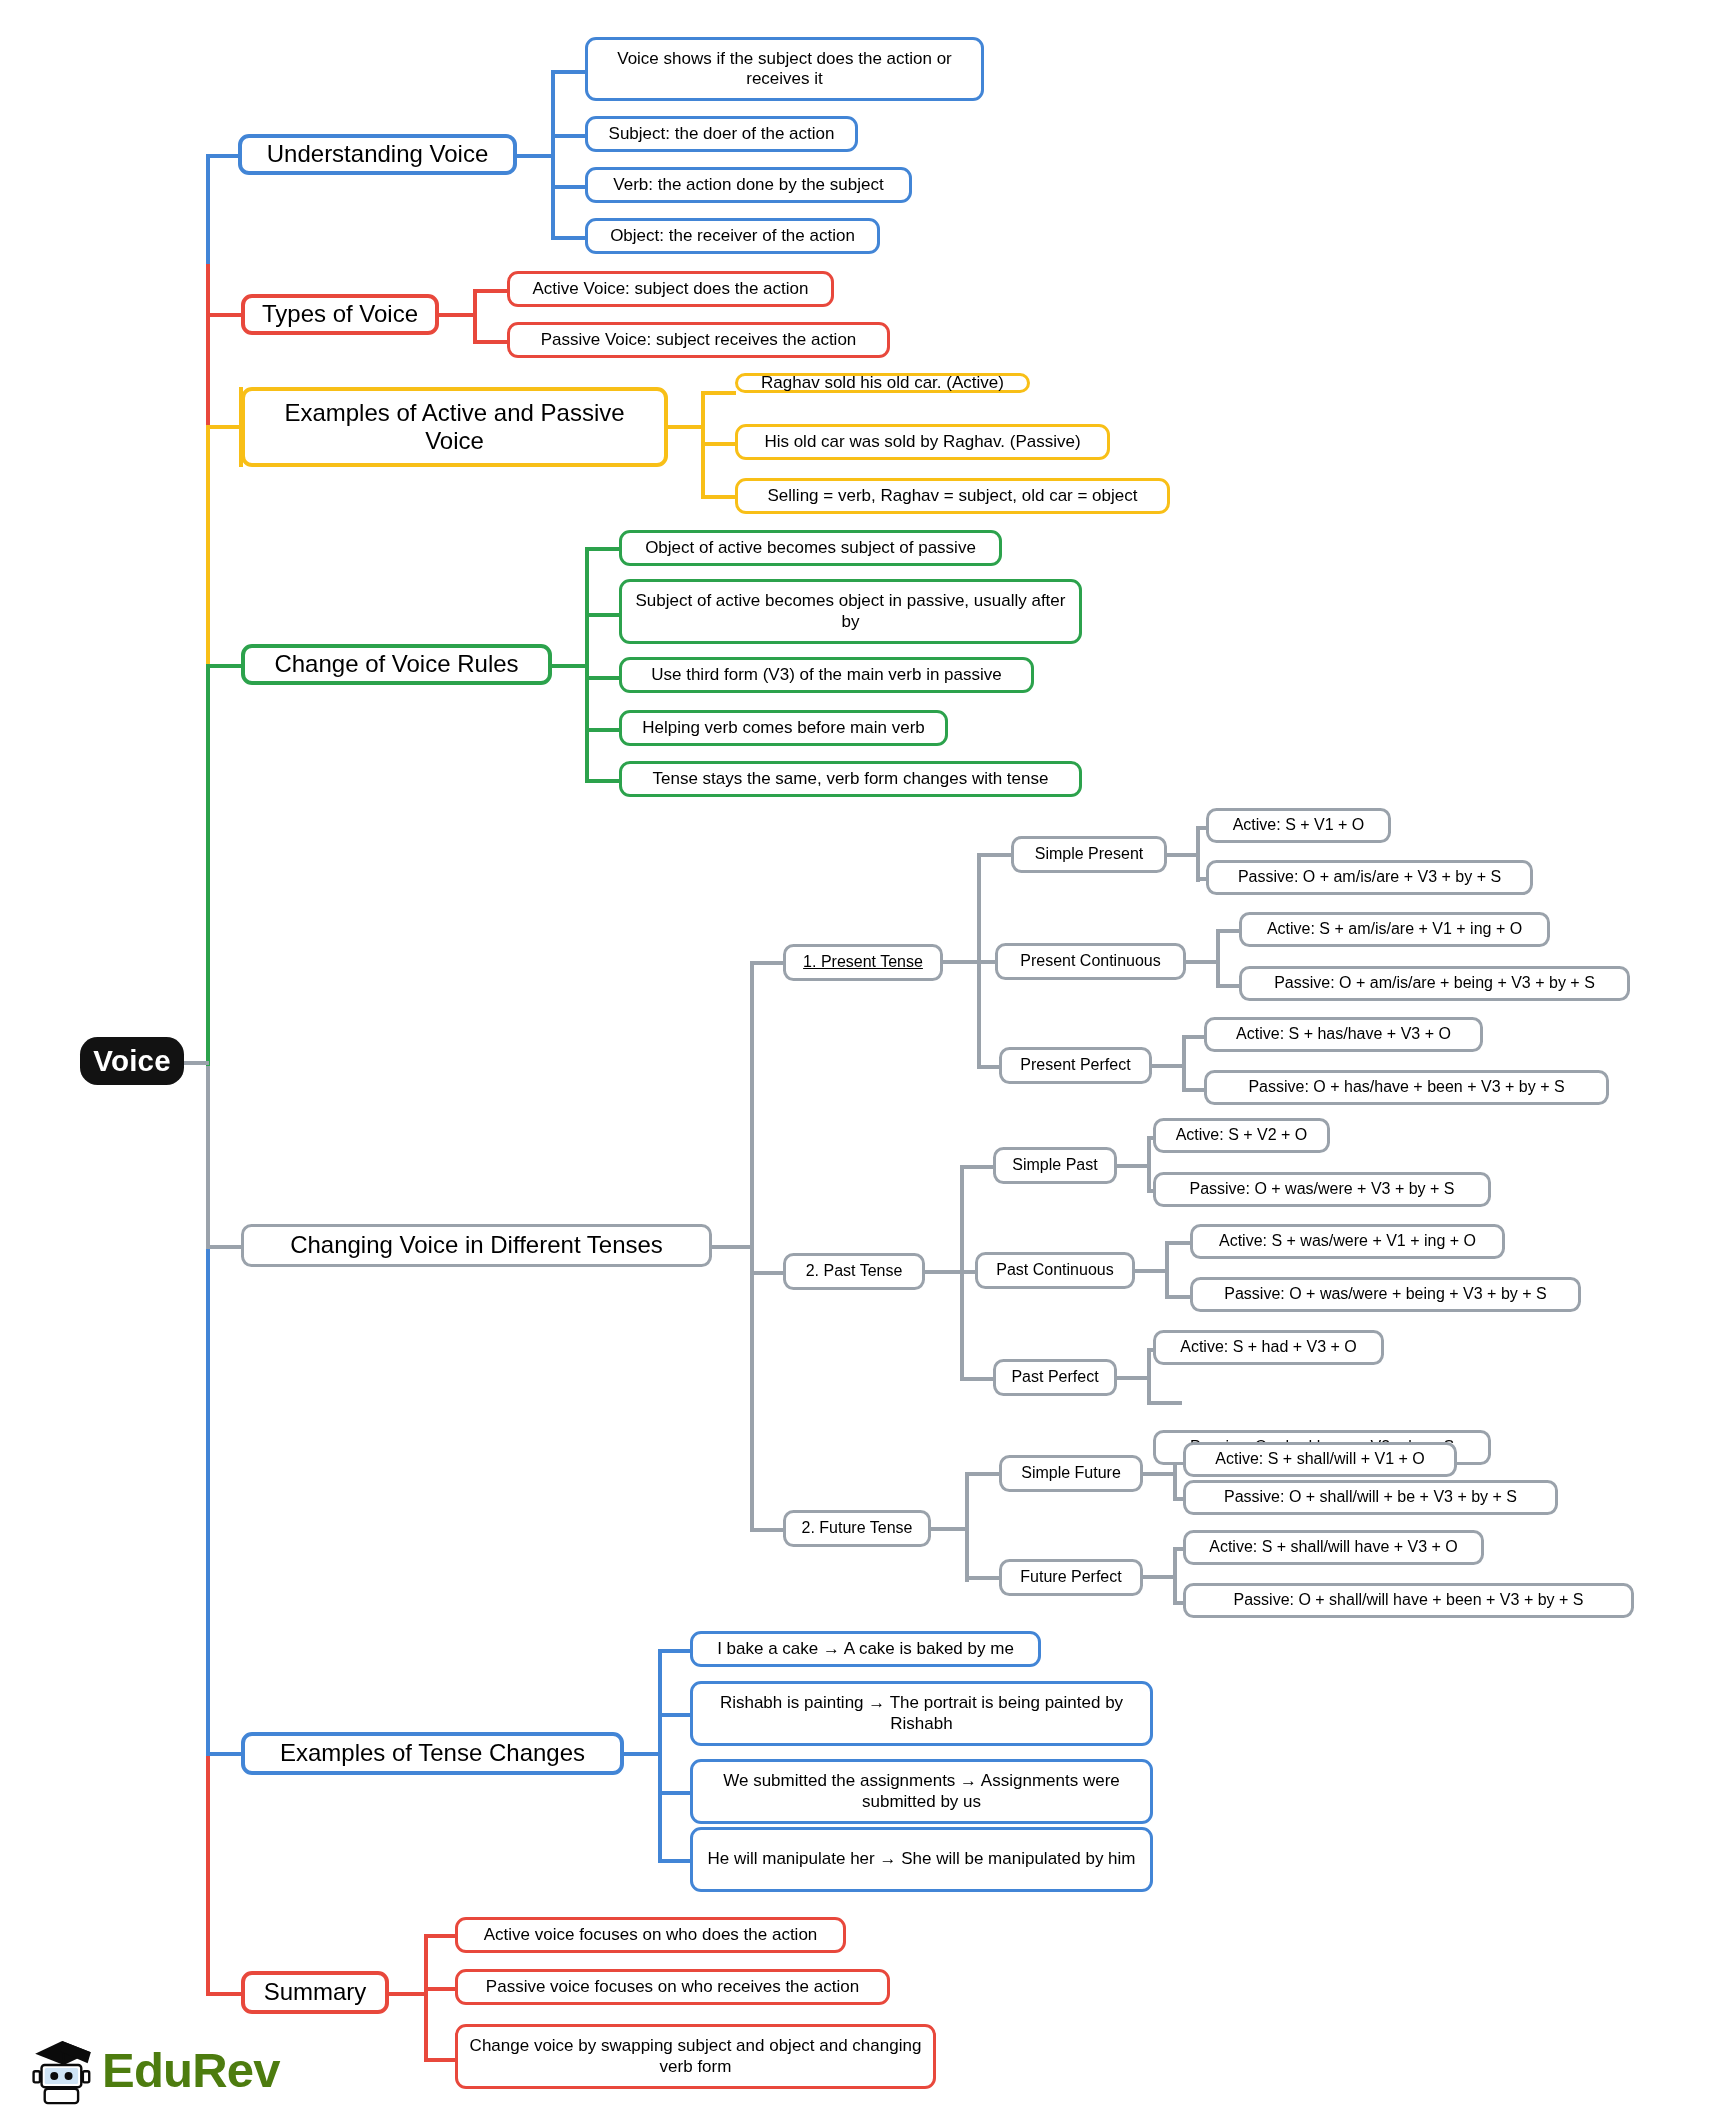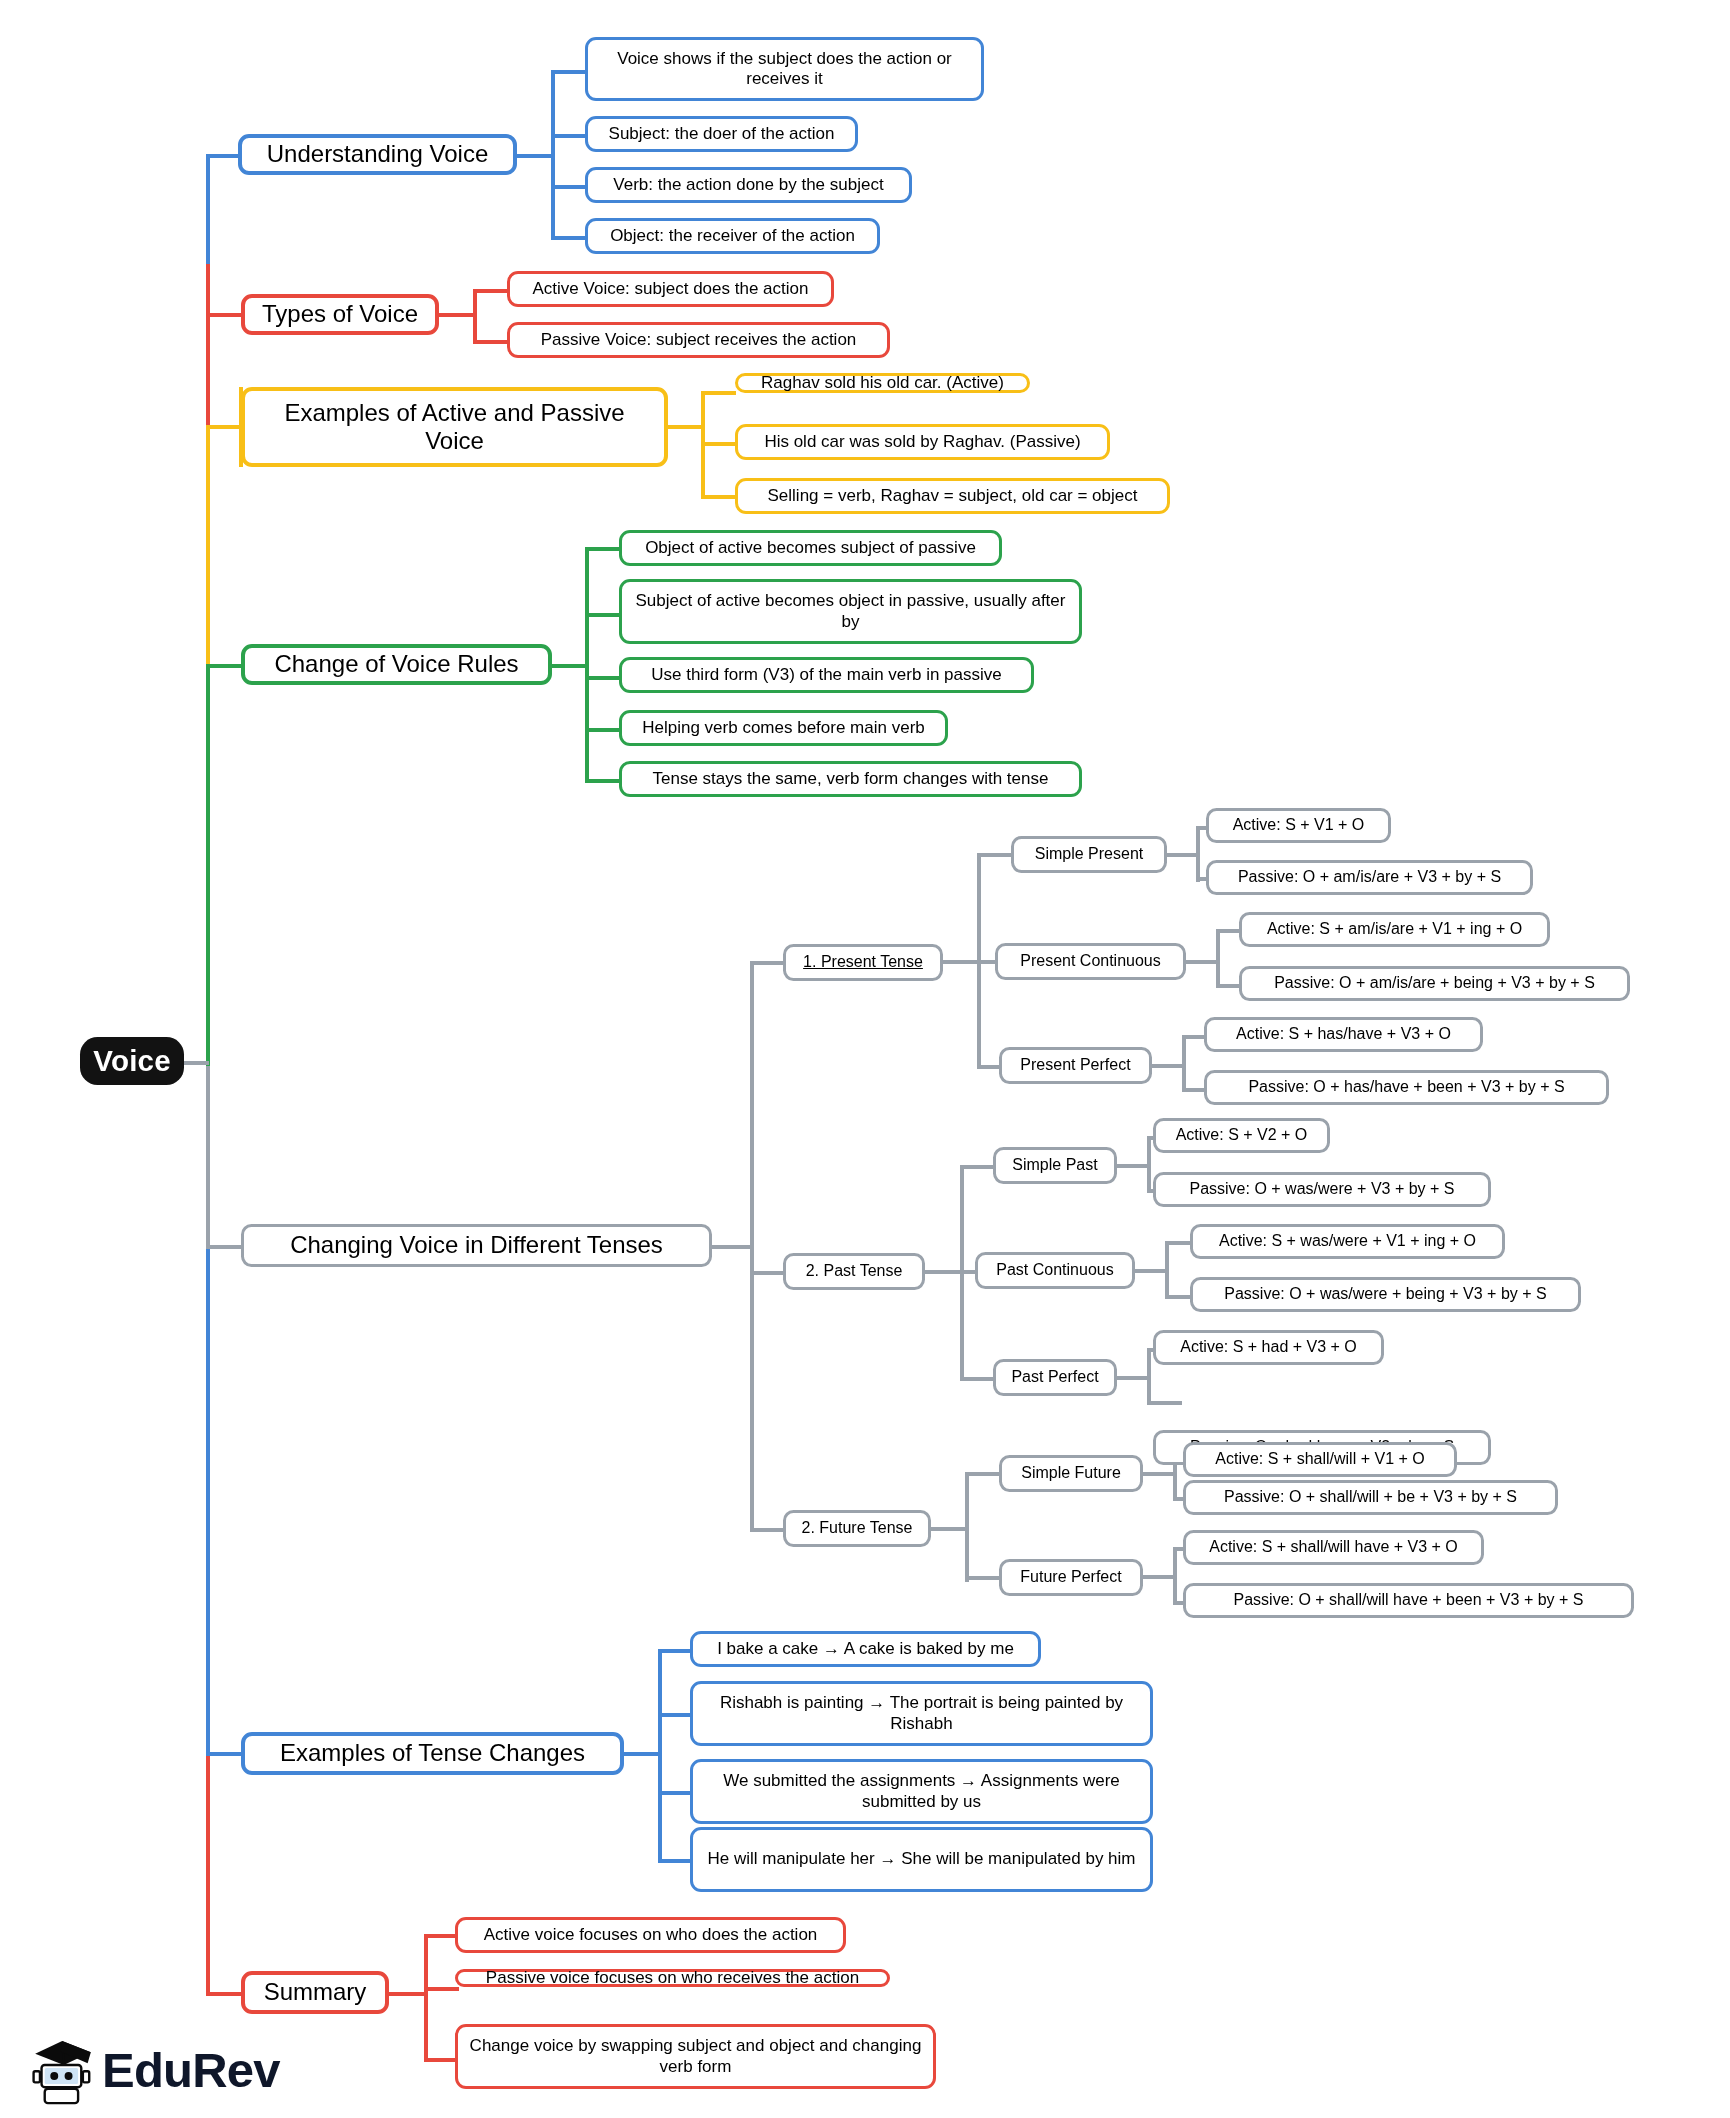--- a/index.html
+++ b/index.html
@@ -84,21 +84,21 @@
     align-items: center;
     gap: 8px;
     z-index: 9;
     background: #ffffff;
   }
   #logo .logo-text {
     font-size: 49px;
     font-weight: bold;
     font-family: "Liberation Sans", sans-serif;
     letter-spacing: -0.8px;
-    color: #0f172a;
+    color: #4d7c0f;
   }
 </style>
 </head>
 <body>
 
 <div id="canvas">
 
   <div class="ln v b-blue" style="left:206px; top:156px;  height:108px;"></div>
   <div class="ln v b-red" style="left:206px; top:264px;  height:164px;"></div>
   <div class="ln v b-yellow" style="left:206px; top:428px;  height:239px;"></div>
@@ -390,21 +390,21 @@
 
   <div class="ln h b-red" style="left:389px; top:1992px; width:36px;"></div>
   <div class="ln v b-red" style="left:424px; top:1934px; height:128px;"></div>
   <div class="ln h b-red" style="left:424px; top:1934px; width:35px;"></div>
   <div class="ln h b-red" style="left:424px; top:1987px; width:35px;"></div>
   <div class="ln h b-red" style="left:424px; top:2058px; width:35px;"></div>
 
   <div class="node lvl2 c-red" style="left:455px; top:1917px; width:391px; height:36px;">
     <span>Active voice focuses on who does the action</span>
     </div>
-  <div class="node lvl2 c-red" style="left:455px; top:1969px; width:435px; height:18px;">
+  <div class="node lvl2 c-red" style="left:455px; top:1969px; width:435px; height:36px;">
     <span>Passive voice focuses on who receives the action</span>
     </div>
   <div class="node lvl2 c-red" style="left:455px; top:2024px; width:481px; height:65px;">
     <span>Change voice by swapping subject and object and changing verb form</span>
     </div>
 
   <div id="logo">
     <svg width="62" height="69" viewBox="0 0 78 86">
 
       <path d="M4 22 L38 6 L74 20 L40 36 Z" fill="#0b0b0b"></path>

